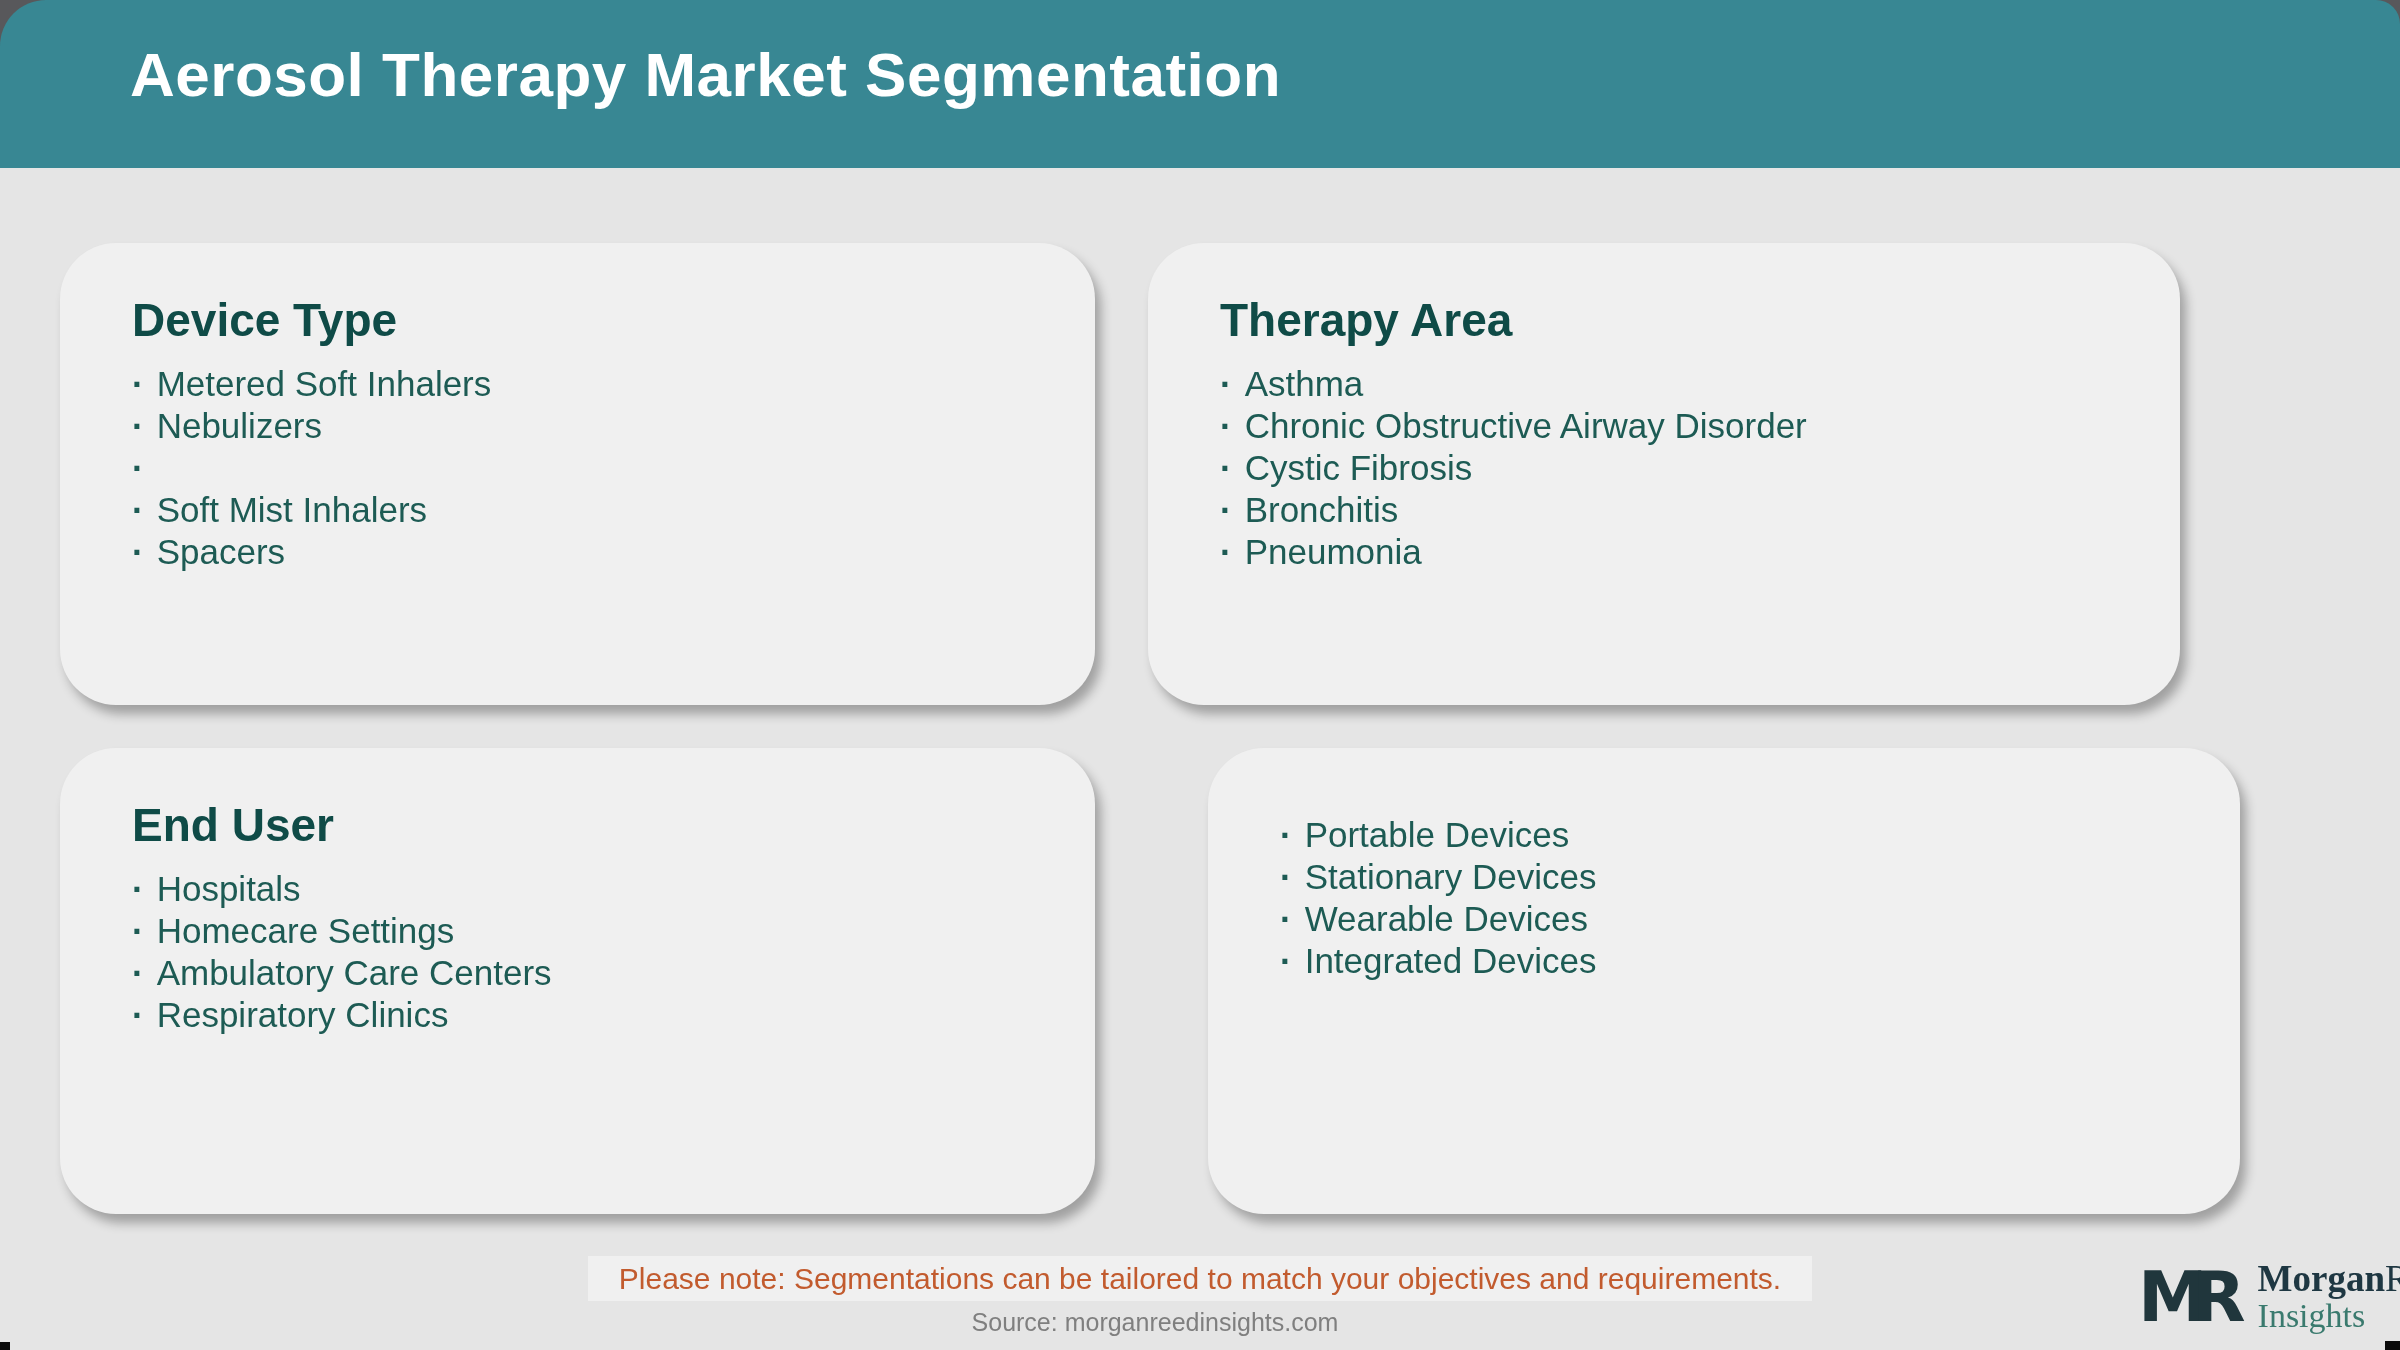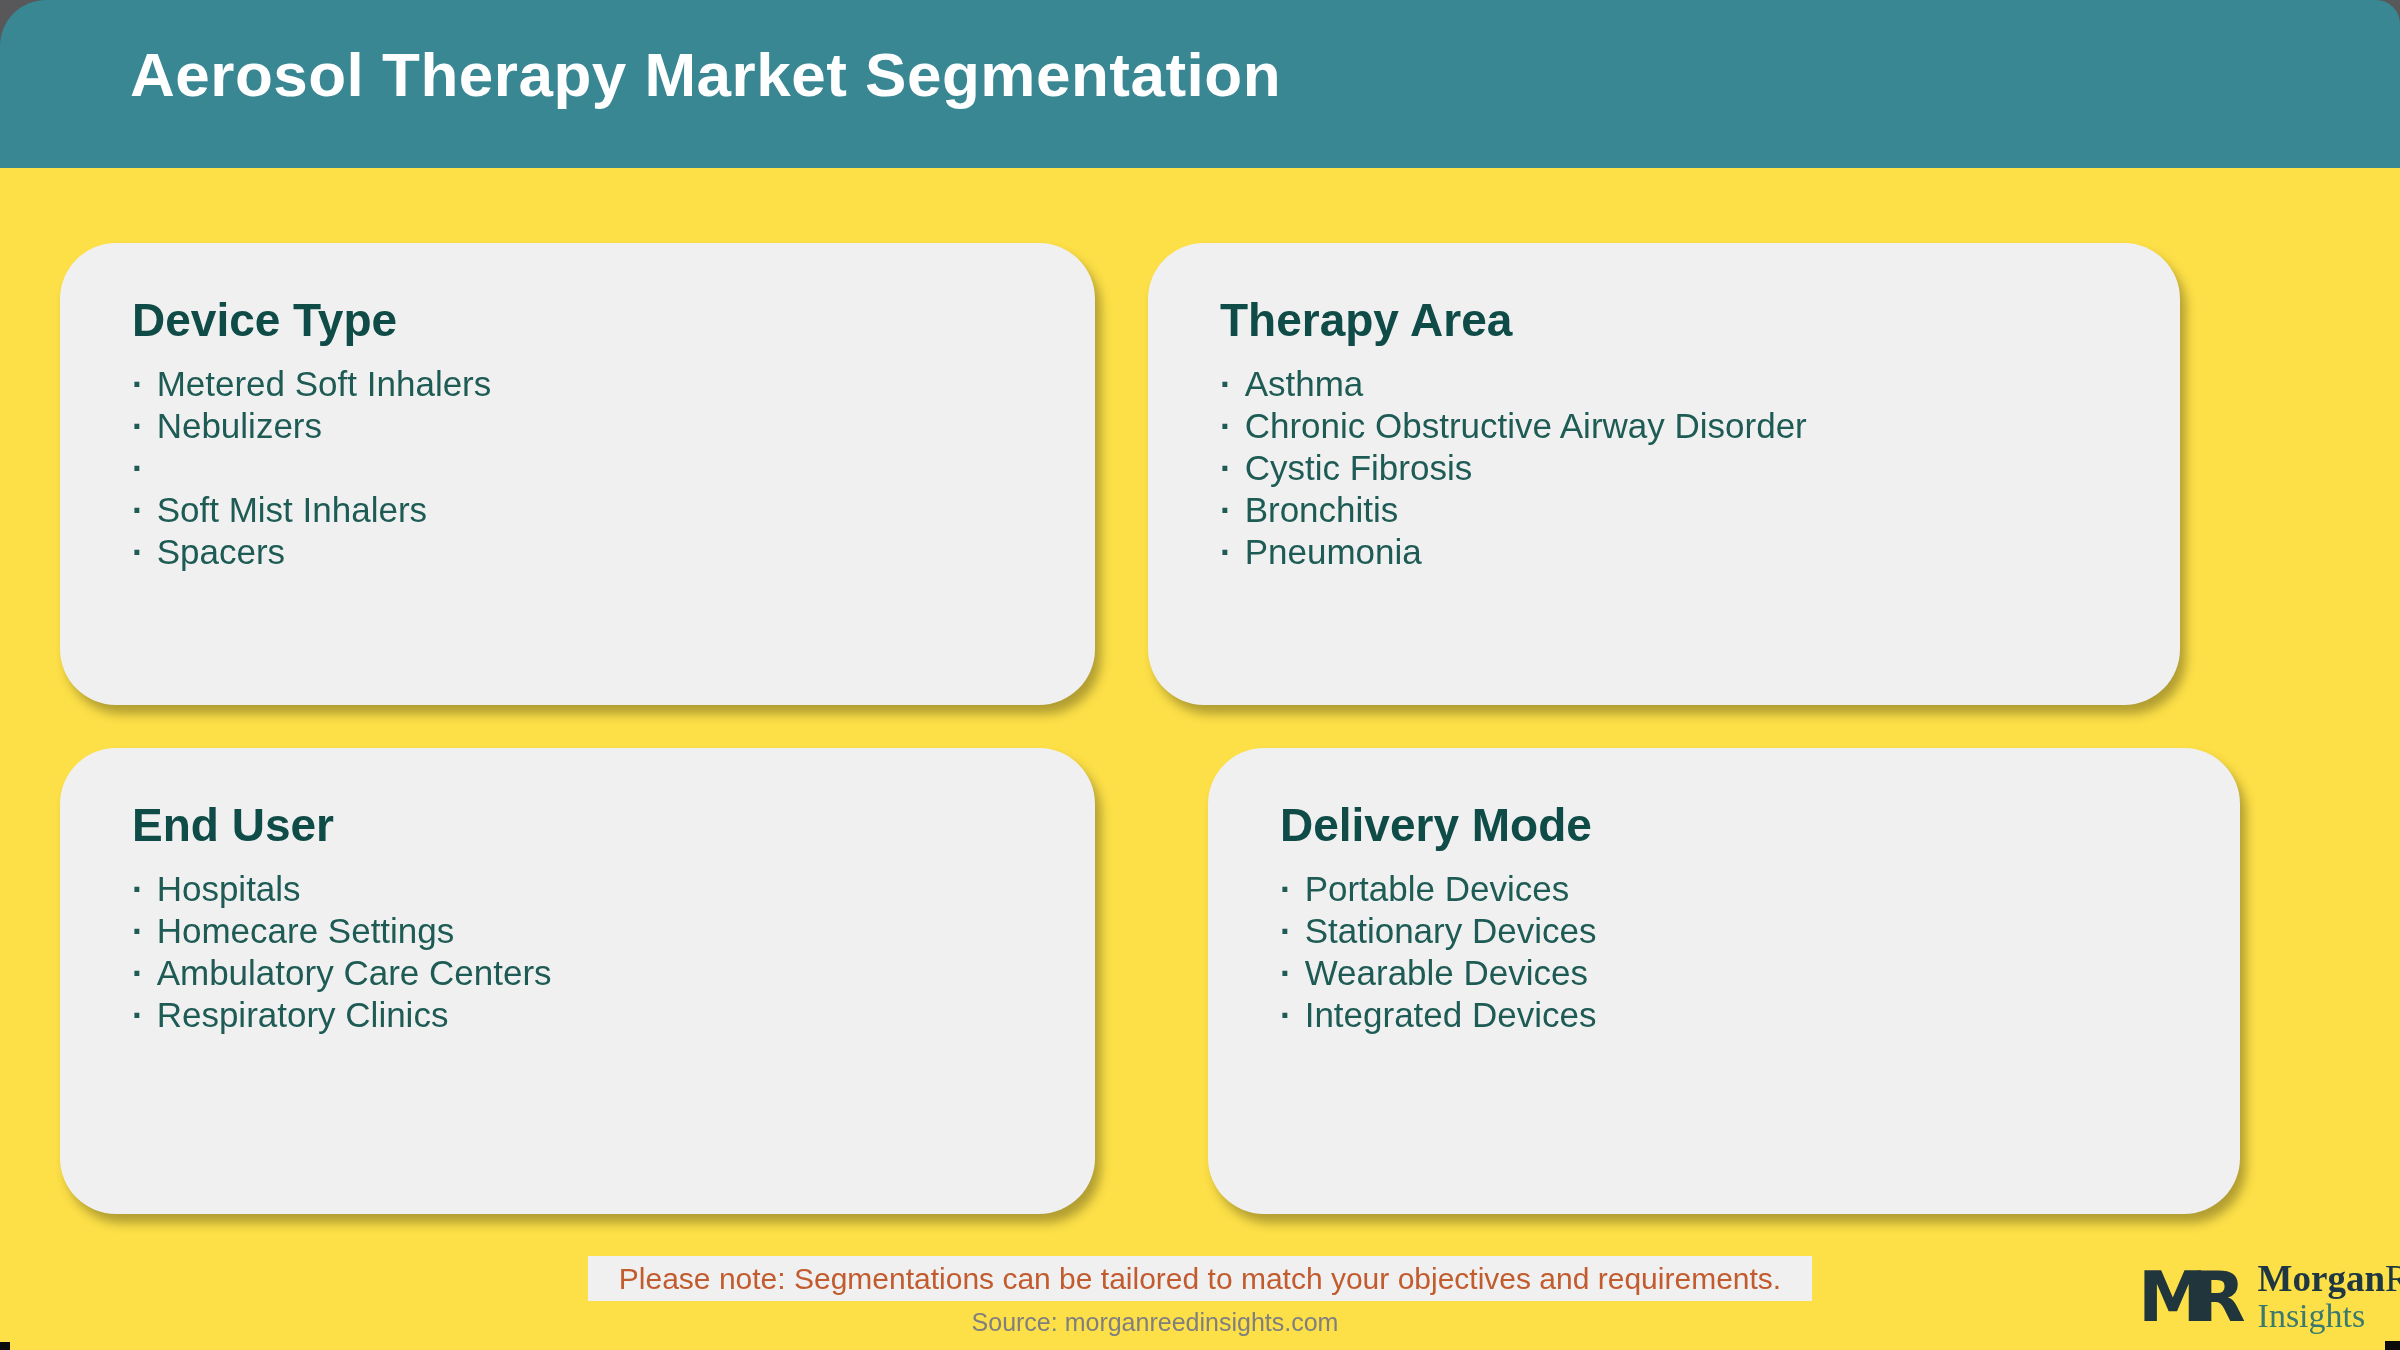--- a/index.html
+++ b/index.html
@@ -1,19 +1,19 @@
 <!DOCTYPE html>
 <html><head>
 <meta charset="utf-8">
 <style>
   html,body{margin:0;padding:0;background:#ffffff;}
   .slide{
     position:relative;
     width:2400px;height:1350px;
-    background:#fde047;
+    background:#e5e5e5;
     overflow:hidden;
     font-family:"Liberation Sans", sans-serif;
   }
   
   .corner-dark-tl{position:absolute;left:0;top:0;width:58px;height:46px;background:#58585b;z-index:0;}
   .corner-dark-tr{position:absolute;right:0;top:0;width:40px;height:28px;background:#58585b;z-index:0;}
   
   .black-corner-bl{position:absolute;left:0;bottom:0;width:10px;height:8px;background:#0a0a0a;z-index:6;}
   .black-corner-br{position:absolute;right:0;bottom:0;width:15px;height:9px;background:#0a0a0a;z-index:6;}
 
@@ -208,21 +208,20 @@
           <span>Ambulatory Care Centers</span>
         </li>
       <li>
           <span class="bullet">·</span>
           <span>Respiratory Clinics</span>
         </li>
     </ul>
   </div>
 
   <div class="card" id="card-delivery-mode">
-    <h2>Delivery Mode</h2>
     <ul>
       <li>
           <span class="bullet">·</span>
           <span>Portable Devices</span>
         </li>
       <li>
           <span class="bullet">·</span>
           <span>Stationary Devices</span>
         </li>
       <li>

